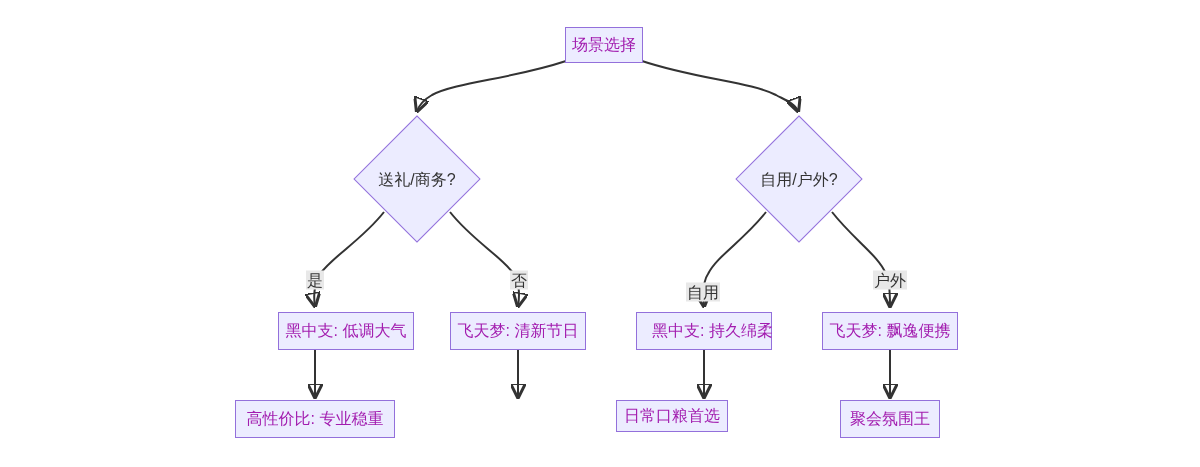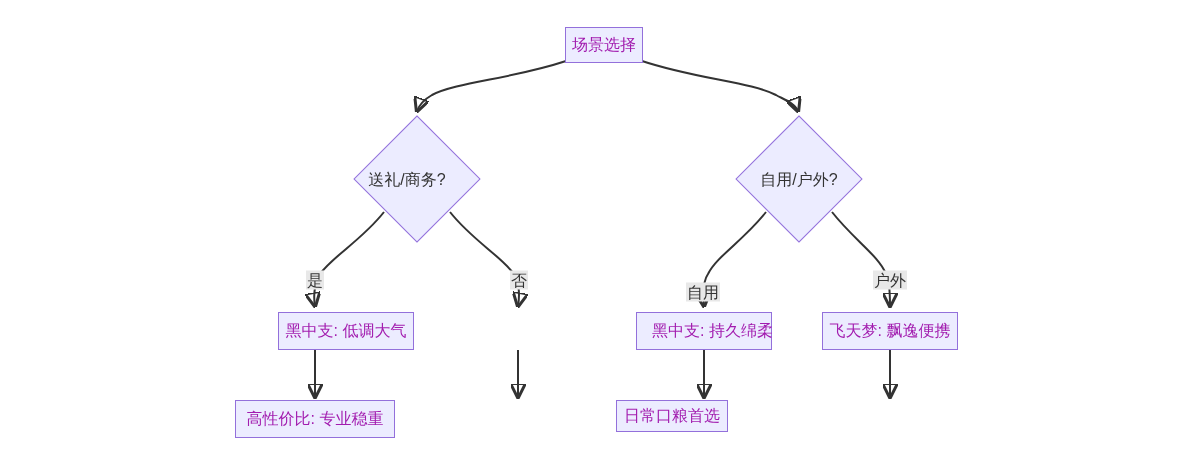--- a/index.html
+++ b/index.html
@@ -73,40 +73,46 @@
     <path d="M 518,350 L 518,397" marker-end="url(#arrowhead)"></path>
     <path d="M 704,350 L 704,397" marker-end="url(#arrowhead)"></path>
     <path d="M 890,350 L 890,397" marker-end="url(#arrowhead)"></path>
   </svg>
 
   <div class="node" style="left:565px; top:27px; width:78px; height:36px;">
     <span>场景选择</span>
   </div>
 
   <div class="diamond" style="left:372px; top:134px;"></div>
-  <div class="diamond-label" style="left:407px; top:180px;">送礼/商务?</div>
+  <div class="diamond-label" style="left:417px; top:180px;">送礼/商务?</div>
 
   <div class="diamond" style="left:754px; top:134px;"></div>
   <div class="diamond-label" style="left:799px; top:180px;">自用/户外?</div>
 
   <div class="edge-label" style="left:315px; top:280px;">是</div>
   <div class="edge-label" style="left:519px; top:280px;">否</div>
   <div class="edge-label" style="left:703px; top:292px;">自用</div>
   <div class="edge-label" style="left:890px; top:280px;">户外</div>
 
   <div class="node" style="left:247px; top:312px; width:136px; height:38px;margin-left:31px;">
     <span>黑中支: 低调大气</span>
+  </div>
+  <div class="node" style="left:450px; top:312px; width:136px; height:38px;">
+    <span>飞天梦: 清新节日</span>
   </div>
   <div class="node" style="left:636px; top:312px; width:136px; height:38px;padding-left:17px;">
     <span>黑中支: 持久绵柔</span>
   </div>
   <div class="node" style="left:822px; top:312px; width:136px; height:38px;">
     <span>飞天梦: 飘逸便携</span>
   </div>
 
   <div class="node" style="left:235px; top:400px; width:160px; height:38px;">
     <span>高性价比: 专业稳重</span>
   </div>
   <div class="node" style="left:616px; top:400px; width:112px; height:32px;text-align:center;">
     <span>日常口粮首选</span>
   </div>
+  <div class="node" style="left:840px; top:400px; width:100px; height:38px;">
+    <span>聚会氛围王</span>
+  </div>
 
 </div>
 
 </body></html>

